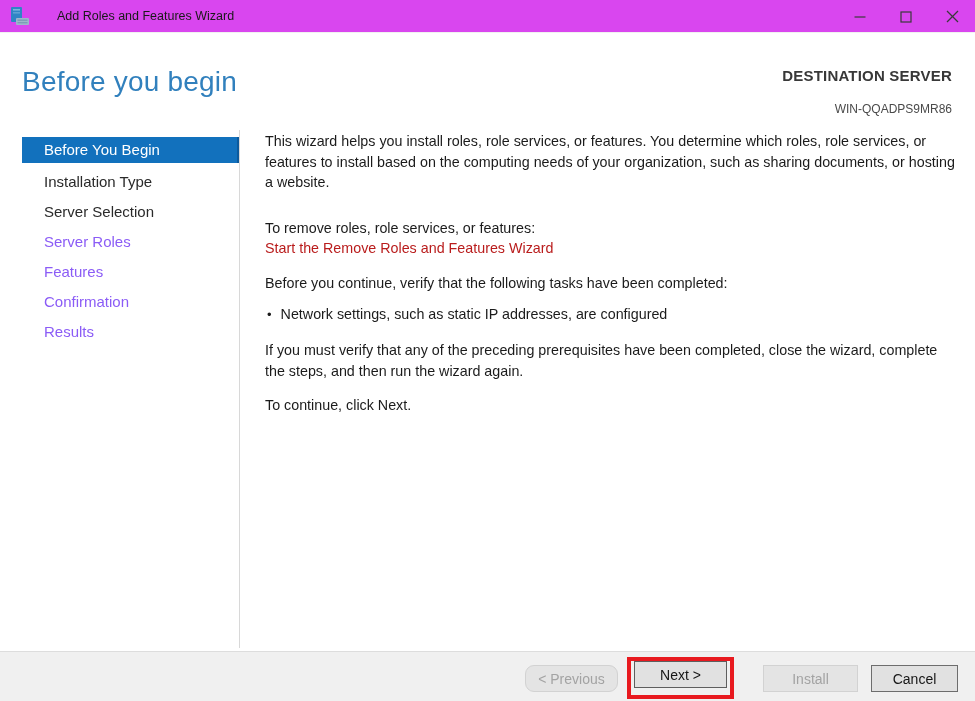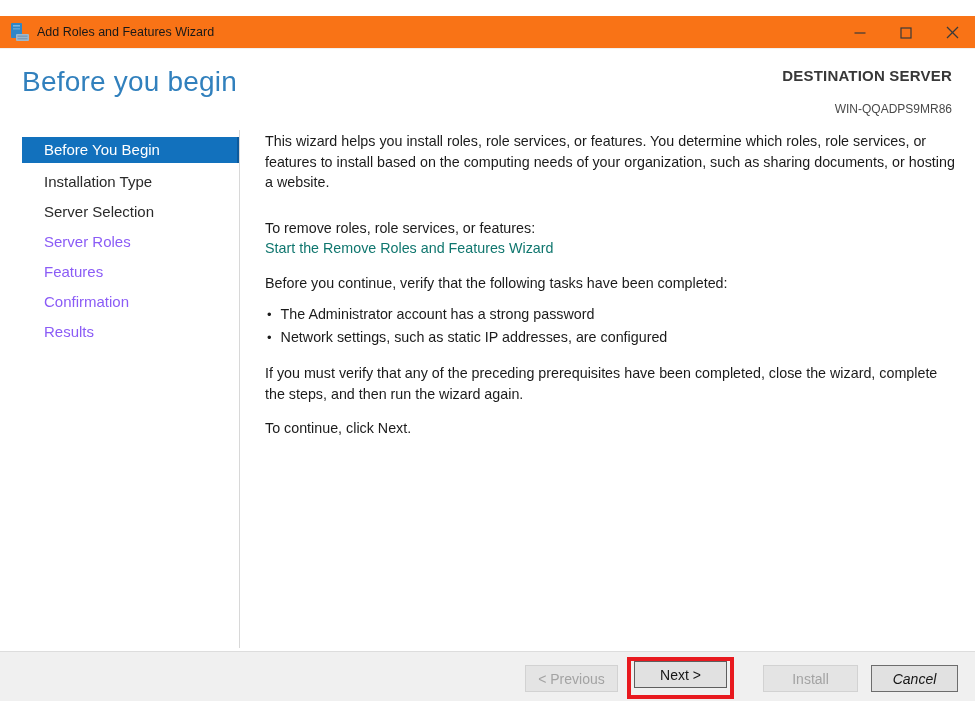--- a/index.html
+++ b/index.html
@@ -6,23 +6,24 @@
   html,body { background:#ffffff; }
   body { font-family:"Liberation Sans", sans-serif; }
   .window {
     position:relative; width:975px; height:701px;
     background:#ffffff; overflow:hidden;
     font-family:"Liberation Sans", sans-serif;
   }
 
   
   .titlebar {
-    position:absolute; top:16px; left:0; width:975px; height:33px;
-    background:#f97316; display:flex; align-items:center;
+    position:absolute; top:0; left:0; width:975px; height:33px;
+    background:#d946ef; display:flex; align-items:center;
     border-bottom:1px solid #f1f1f1;
+    gap:20px;
   }
   .app-icon { margin-left:9px; width:21px; height:21px; flex:0 0 auto; }
   .window-title { margin-left:7px; font-size:12.5px; color:#191919; }
   .win-controls { position:absolute; right:0; top:0; height:33px; display:flex; }
   .win-btn { width:46px; height:33px; display:flex; align-items:center; justify-content:center; cursor:default; }
 
   
   .page-title {
     position:absolute; left:22px; top:66px;
     font-size:28px; font-weight:300; color:#3180bd; letter-spacing:0.2px;
@@ -49,21 +50,21 @@
   }
 
   
   .content {
     position:absolute; left:265px; top:131px; width:692px;
     font-size:14.3px; line-height:20.5px; color:#1b1b1b;
   }
   .content p { margin:0; }
   .mt-lg { margin-top:25px !important; }
   .mt-md { margin-top:14px !important; }
-  .link { color:#0f766e; cursor:pointer; }
+  .link { color:#b91c1c; cursor:pointer; }
   .task-list { list-style:none; margin-top:10px; }
   .task-list li { line-height:23px; padding-left:2px; }
   .task-list li::before { content:"•"; font-size:13px; margin-right:9px; color:#1b1b1b; }
 
   .skip-row {
     position:absolute; left:268px; top:604px;
     display:flex; align-items:center; cursor:pointer;
   }
   .checkbox {
     width:17px; height:17px; background:#ffffff;
@@ -77,28 +78,28 @@
     background:#f0f0f0; border-top:1px solid #dddddd;
   }
   .btn {
     position:absolute; height:27px; font-size:14px;
     display:flex; align-items:center; justify-content:center;
     background:#e1e1e1; border:1px solid #6d6d6d; color:#161616; cursor:pointer;
   }
   .btn.disabled {
     color:#a3a3a3; border-color:#d2d2d2; background:#e4e4e4; cursor:default;
   }
-  .btn-previous { left:525px; top:13px; width:93px; }
+  .btn-previous { left:525px; top:13px; width:93px;border-radius:9px; }
   .next-highlight {
     position:absolute; left:627px; top:5px; width:107px; height:42px;
     border:4px solid #e8191f; display:flex; justify-content:center;
   }
   .btn-next { position:static; width:93px; height:27px; border-color:#5e5e5e; }
   .btn-install { left:763px; top:13px; width:95px; }
-  .btn-cancel { left:871px; top:13px; width:87px;font-style:italic; }
+  .btn-cancel { left:871px; top:13px; width:87px; }
 </style>
 </head>
 <body>
 
 <div class="window">
 
   <div class="titlebar">
     <svg class="app-icon" viewBox="0 0 21 21">
       <rect x="2" y="1" width="11" height="15" rx="1" fill="#2f86c6"></rect>
       <rect x="4" y="3" width="7" height="1.6" fill="#7db5de"></rect>
@@ -144,21 +145,20 @@
     <div class="nav-item disabled">Results</div>
   </div>
   <div class="v-divider"></div>
 
   <div class="content">
     <p>This wizard helps you install roles, role services, or features. You determine which roles, role services, or features to install based on the computing needs of your organization, such as sharing documents, or hosting a website.</p>
     <p class="mt-lg">To remove roles, role services, or features:</p>
     <p><span class="link">Start the Remove Roles and Features Wizard</span></p>
     <p class="mt-md">Before you continue, verify that the following tasks have been completed:</p>
     <ul class="task-list">
-      <li>The Administrator account has a strong password</li>
       <li>Network settings, such as static IP addresses, are configured</li>
     </ul>
     <p class="mt-md">If you must verify that any of the preceding prerequisites have been completed, close the wizard, complete the steps, and then run the wizard again.</p>
     <p class="mt-md">To continue, click Next.</p>
   </div>
 
 
   <div class="footer">
     <div class="btn disabled btn-previous">&lt; Previous</div>
     <div class="next-highlight">

